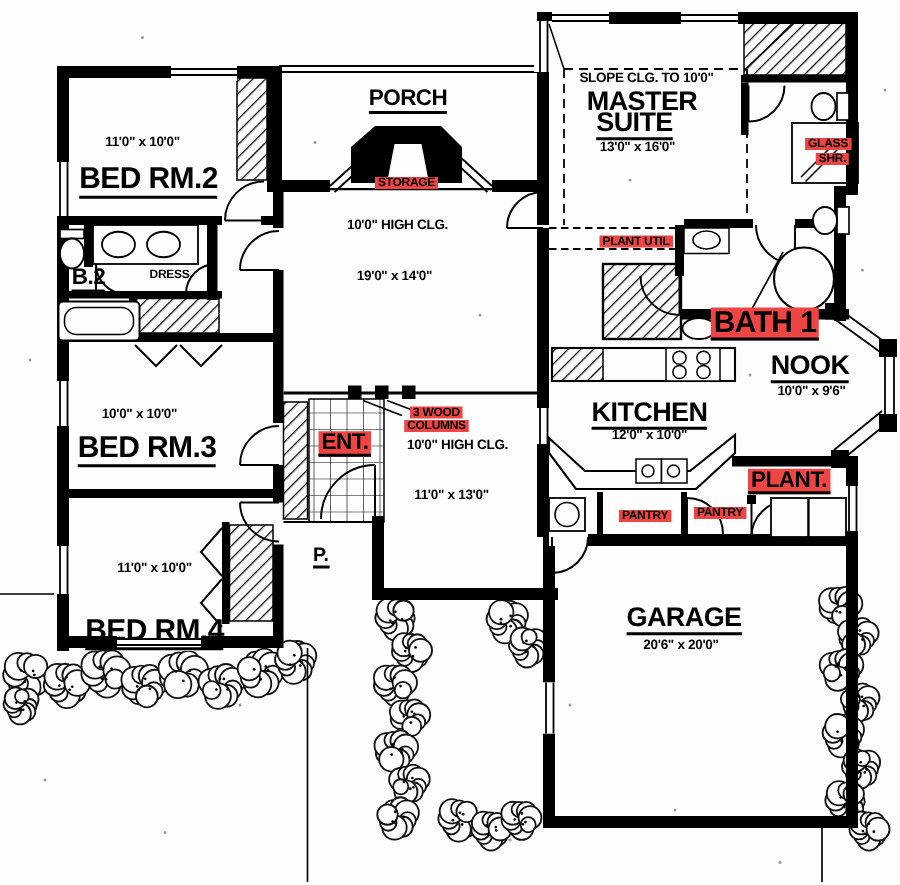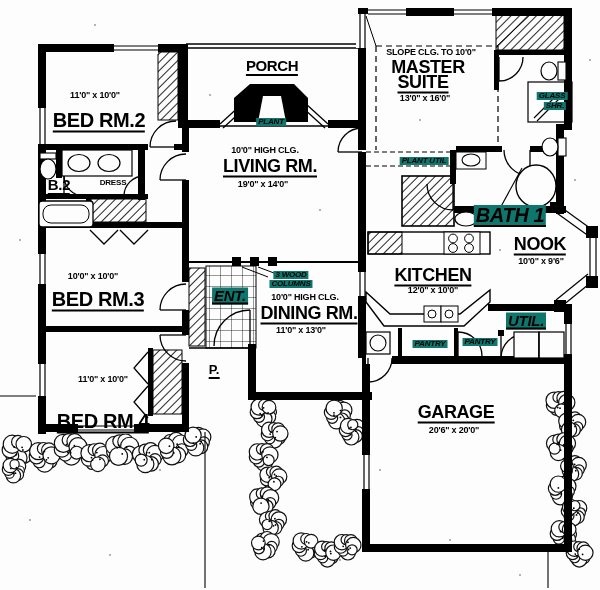--- a/index.html
+++ b/index.html
@@ -9,21 +9,21 @@
   .lbl{position:absolute;transform:translate(-50%,-50%);font-family:"Liberation Sans",sans-serif;
        font-weight:bold;color:#000;white-space:nowrap;line-height:1;text-align:center;}
   .room{border-bottom:2.2px solid #000;padding-bottom:1px;}
   .sz18{font-size:18px;letter-spacing:-0.4px;}
   .sz17{font-size:15px;letter-spacing:-0.4px;}
   .sz16{font-size:20px;letter-spacing:-0.4px;margin-top:42px;}
   .sz15{font-size:15px;letter-spacing:-0.3px;}
   .sz13{font-size:13px;}
   .dim{font-size:9px;letter-spacing:-0.2px;}
   .tiny{font-size:8px;letter-spacing:-0.2px;}
-  .wbg{background:#0f766e;padding:0 2px;font-style:italic;}
+  .wbg{background:#ef4444;padding:0 2px;}
 </style>
 </head>
 <body>
 
 <div id="plan">
 <svg width="600" height="590" viewBox="0 0 600 590">
   <defs>
     <pattern id="hatch" width="6" height="6" patternUnits="userSpaceOnUse" patternTransform="rotate(45)">
       <line x1="0" y1="0" x2="0" y2="6" stroke="#000" stroke-width="1.7"></line>
     </pattern>
@@ -643,47 +643,45 @@
     <rect x="558" y="62" width="8" height="18" stroke-width="1.1"></rect>
     <ellipse cx="549" cy="71" rx="8" ry="9" stroke-width="1.2"></ellipse>
 
     <rect x="528" y="82" width="44" height="40" fill="none" stroke-width="1.2"></rect>
   </g>
 </svg>
 
 <div class="lbl room sz16" style="left:99px;top:79px">BED RM.2</div>
 <div class="lbl dim" style="left:95px;top:95px">11'0" x 10'0"</div>
 <div class="lbl room sz17" style="left:272px;top:67px">PORCH</div>
-<div class="lbl tiny wbg" style="left:271px;top:122px">PLANT</div>
+<div class="lbl tiny wbg" style="left:271px;top:122px">STORAGE</div>
 <div class="lbl dim" style="left:265px;top:150px">10'0" HIGH CLG.</div>
-<div class="lbl room sz18" style="left:270px;top:167px">LIVING RM.</div>
 <div class="lbl dim" style="left:263px;top:184px">19'0" x 14'0"</div>
 <div class="lbl dim" style="left:431px;top:52px">SLOPE CLG. TO 10'0"</div>
 <div class="lbl sz18" style="left:428px;top:67px">MASTER</div>
 <div class="lbl room sz18" style="left:423px;top:83px">SUITE</div>
 <div class="lbl dim" style="left:425px;top:98px">13'0" x 16'0"</div>
 <div class="lbl tiny wbg" style="left:424px;top:161px">PLANT UTIL</div>
 <div class="lbl room sz16 wbg" style="left:510px;top:174px">BATH 1</div>
 <div class="lbl tiny wbg" style="left:552px;top:96px">GLASS</div>
 <div class="lbl tiny wbg" style="left:555px;top:106px">SHR.</div>
 <div class="lbl room sz15" style="left:59px;top:186px">B.2</div>
 <div class="lbl tiny" style="left:113px;top:183px">DRESS</div>
 <div class="lbl room sz16" style="left:98px;top:258px">BED RM.3</div>
 <div class="lbl dim" style="left:93px;top:276px">10'0" x 10'0"</div>
 <div class="lbl room sz16" style="left:103px;top:380px">BED RM.4</div>
 <div class="lbl dim" style="left:103px;top:379px">11'0" x 10'0"</div>
 <div class="lbl room sz15 wbg" style="left:230px;top:296px">ENT.</div>
 <div class="lbl tiny wbg" style="left:291px;top:275px">3 WOOD</div>
 <div class="lbl tiny wbg" style="left:291px;top:284px">COLUMNS</div>
 <div class="lbl dim" style="left:305px;top:297px">10'0" HIGH CLG.</div>
-<div class="lbl room sz18" style="left:309px;top:314px">DINING RM.</div>
 <div class="lbl dim" style="left:301px;top:330px">11'0" x 13'0"</div>
 <div class="lbl room sz18" style="left:433px;top:276px">KITCHEN</div>
 <div class="lbl dim" style="left:433px;top:290px">12'0" x 10'0"</div>
 <div class="lbl room sz18" style="left:540px;top:245px">NOOK</div>
 <div class="lbl dim" style="left:541px;top:261px">10'0" x 9'6"</div>
-<div class="lbl room sz15 wbg" style="left:526px;top:321px">UTIL.</div>
+<div class="lbl room sz15 wbg" style="left:526px;top:321px">PLANT.</div>
 <div class="lbl tiny wbg" style="left:430px;top:344px">PANTRY</div>
 <div class="lbl tiny wbg" style="left:480px;top:342px">PANTRY</div>
 <div class="lbl room sz13" style="left:214px;top:371px">P.</div>
 <div class="lbl room sz18" style="left:456px;top:413px">GARAGE</div>
 <div class="lbl dim" style="left:454px;top:430px">20'6" x 20'0"</div>
 </div>
 
 </body></html>

